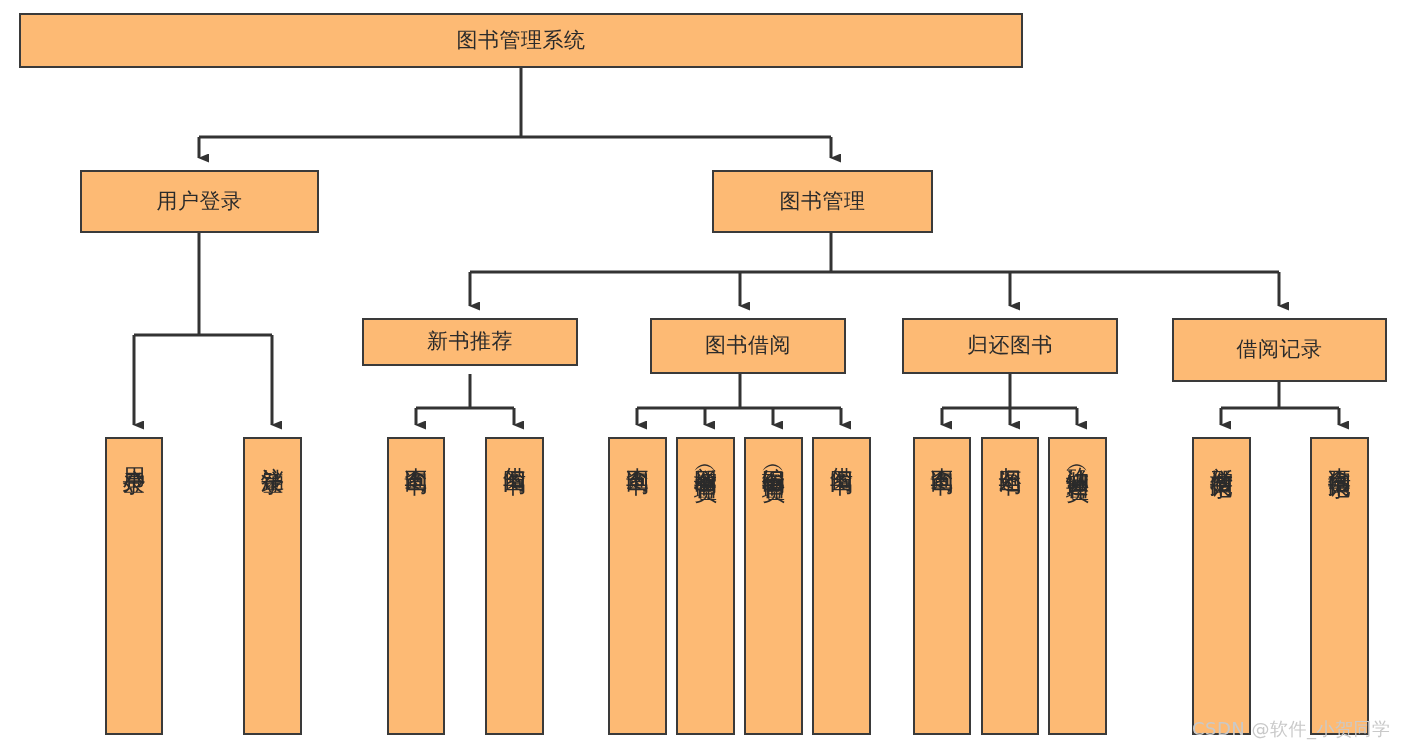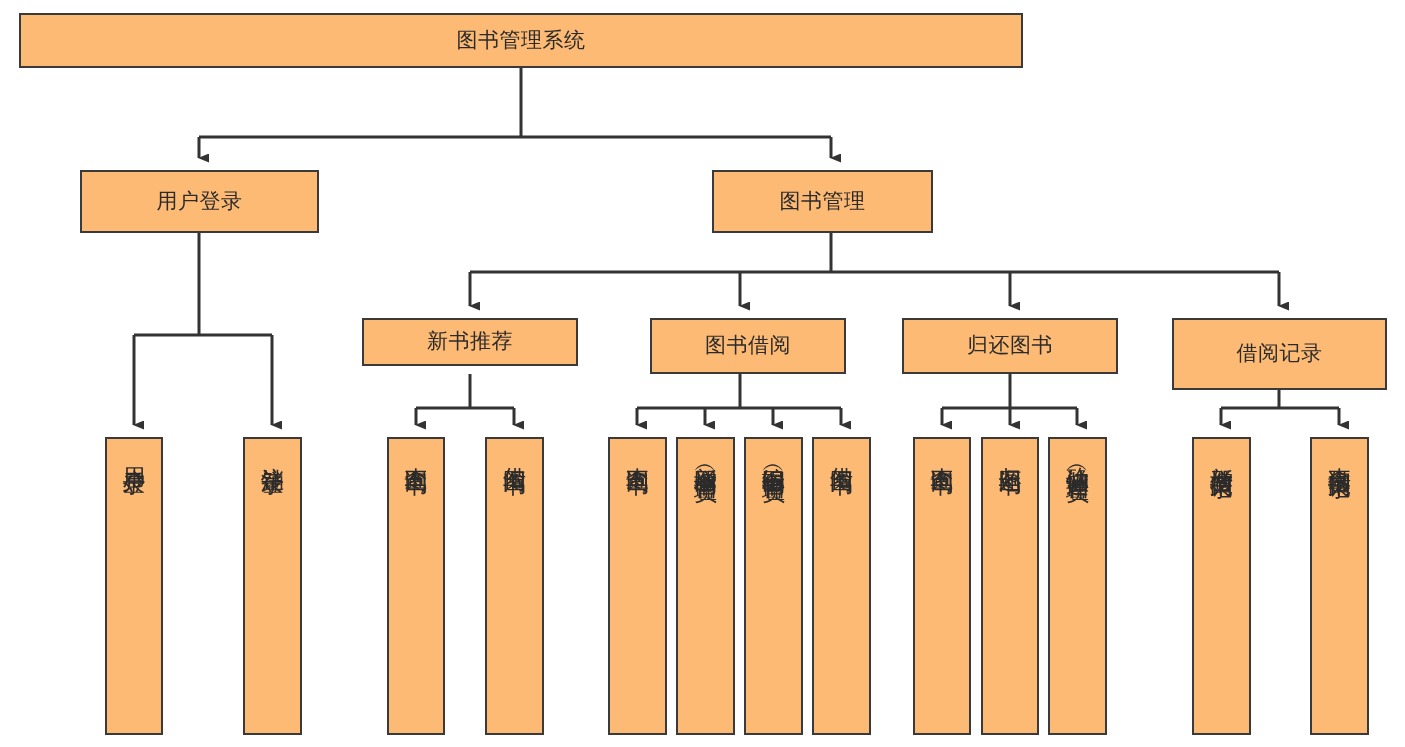--- a/index.html
+++ b/index.html
@@ -134,21 +134,21 @@
 
   <div class="node-box" style="left: 362px; top: 318px; width: 216px; height: 48px;">
     <span class="node-label">新书推荐</span>
   </div>
   <div class="node-box" style="left: 632px; top: 318px; width: 196px; height: 56px; margin-left: 18px;">
     <span class="node-label">图书借阅</span>
   </div>
   <div class="node-box" style="left: 902px; top: 318px; width: 216px; height: 56px;">
     <span class="node-label">归还图书</span>
   </div>
-  <div class="node-box" style="left: 1172px; top: 318px; width: 215px; height: 72px;">
+  <div class="node-box" style="left: 1172px; top: 318px; width: 215px; height: 64px;">
     <span class="node-label">借阅记录</span>
   </div>
 
   <div class="node-box vertical" style="left: 105px; top: 437px; width: 58px; height: 298px;">
     <span class="node-label">用户登录</span>
   </div>
   <div class="node-box vertical" style="left: 243px; top: 437px; width: 59px; height: 298px;">
     <span class="node-label">注销登录</span>
   </div>
   <div class="node-box vertical" style="left: 387px; top: 437px; width: 58px; height: 298px;">
@@ -178,14 +178,17 @@
   <div class="node-box vertical" style="left: 1048px; top: 437px; width: 59px; height: 298px;">
     <span class="node-label">确认归还（管理员）</span>
   </div>
   <div class="node-box vertical" style="left: 1192px; top: 437px; width: 59px; height: 298px;">
     <span class="node-label">新增借阅记录</span>
   </div>
   <div class="node-box vertical" style="left: 1310px; top: 437px; width: 59px; height: 298px;">
     <span class="node-label">查询借阅记录</span>
   </div>
 
+  <div class="watermark" style="left: 1192px; top: 717px;">
+    <span>CSDN @软件_小贺同学</span>
+  </div>
 
 </div>
 
 </body></html>

